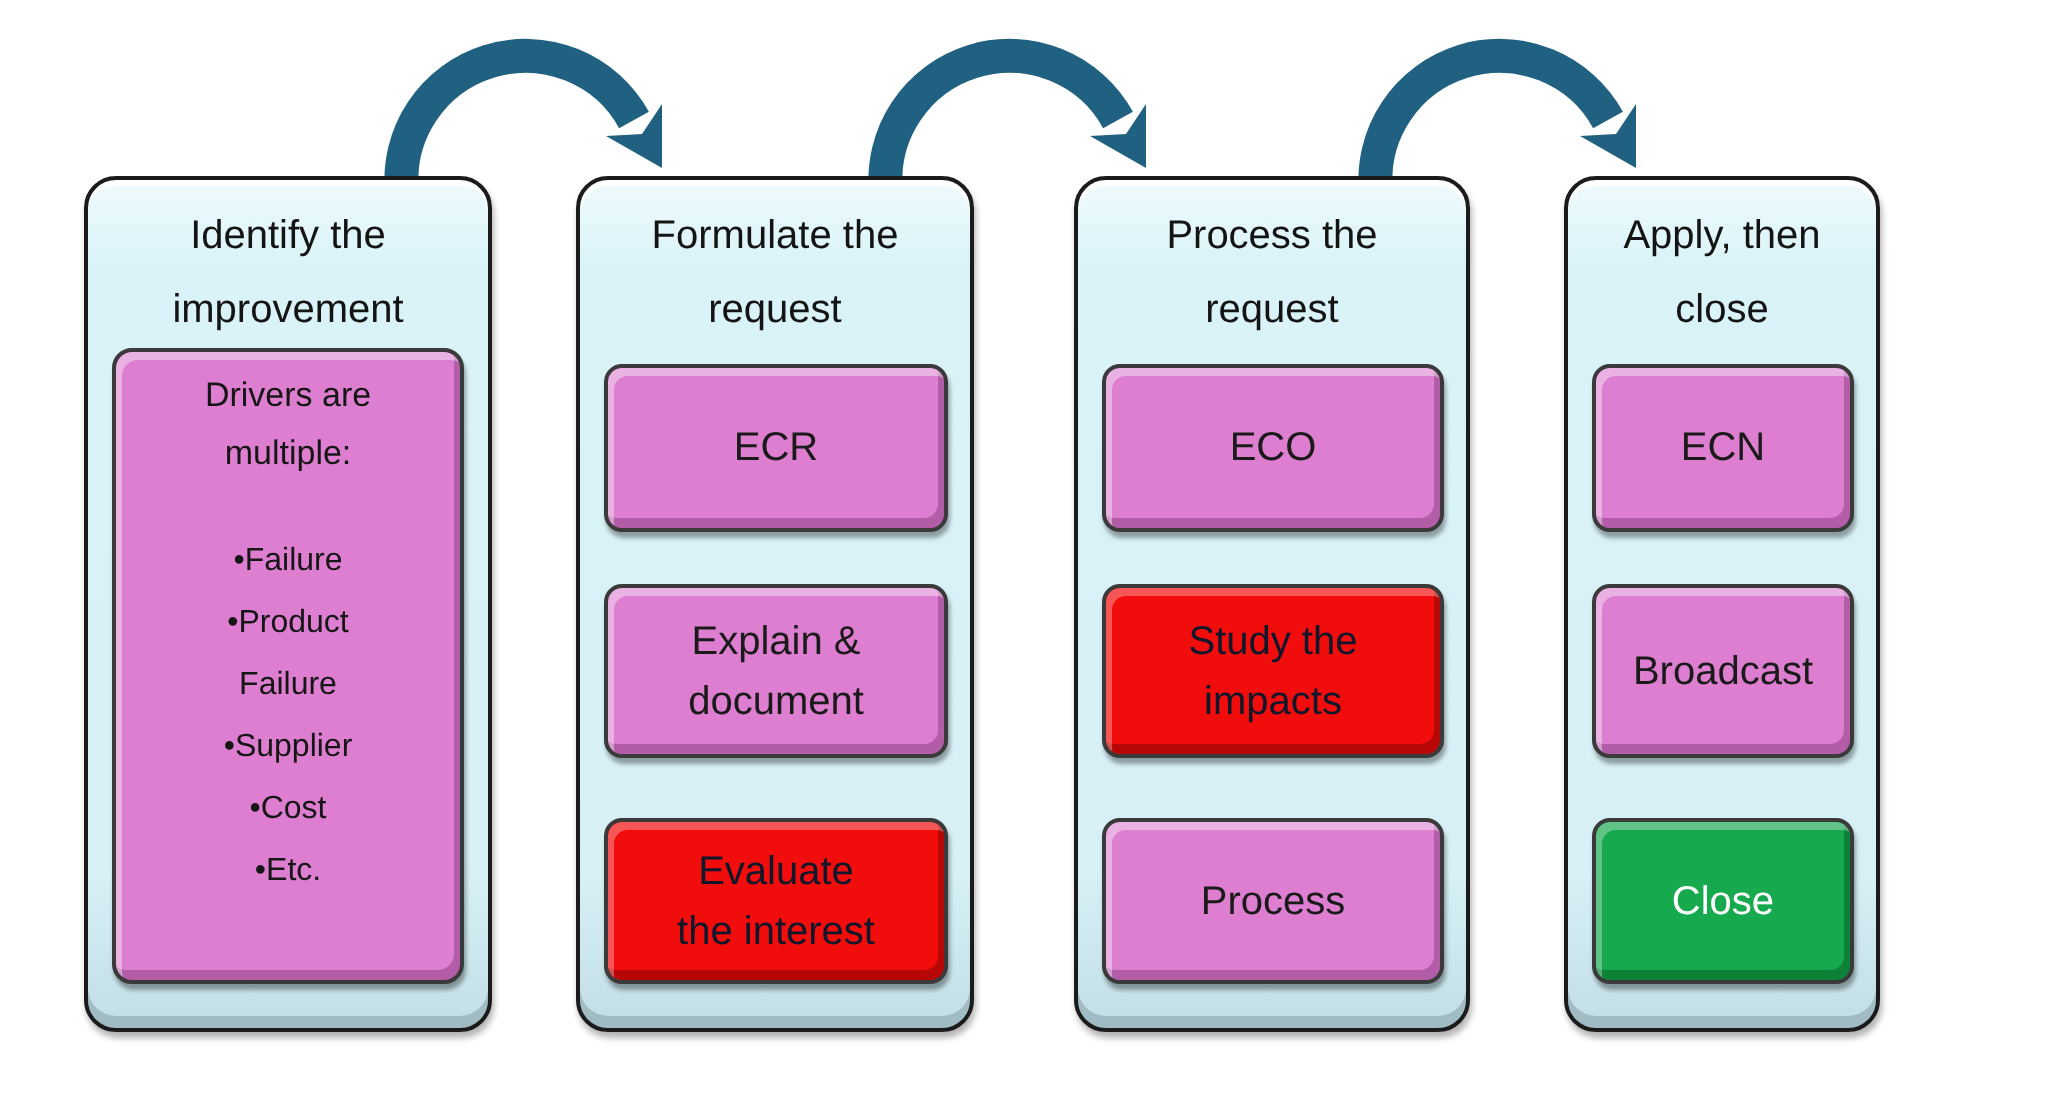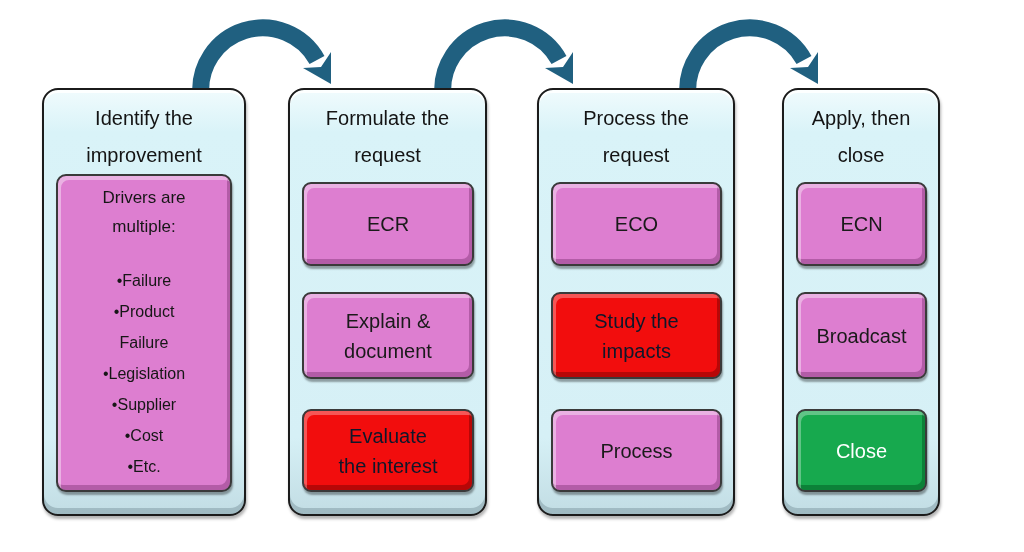--- a/index.html
+++ b/index.html
@@ -88,21 +88,20 @@
   <div class="col col-1">
     <div class="col-title">Identify the
 improvement</div>
     <div class="driver-box pink">
       <div class="driver-heading">Drivers are
 multiple:</div>
       <div class="driver-list">
         <div class="bullet-item">Failure</div>
         <div class="bullet-item">Product
 Failure</div>
-        <div class="bullet-item">Legislation</div>
         <div class="bullet-item">Supplier</div>
         <div class="bullet-item">Cost</div>
         <div class="bullet-item">Etc.</div>
       </div>
     </div>
   </div>
 
   <div class="col col-2">
     <div class="col-title">Formulate the
 request</div>

